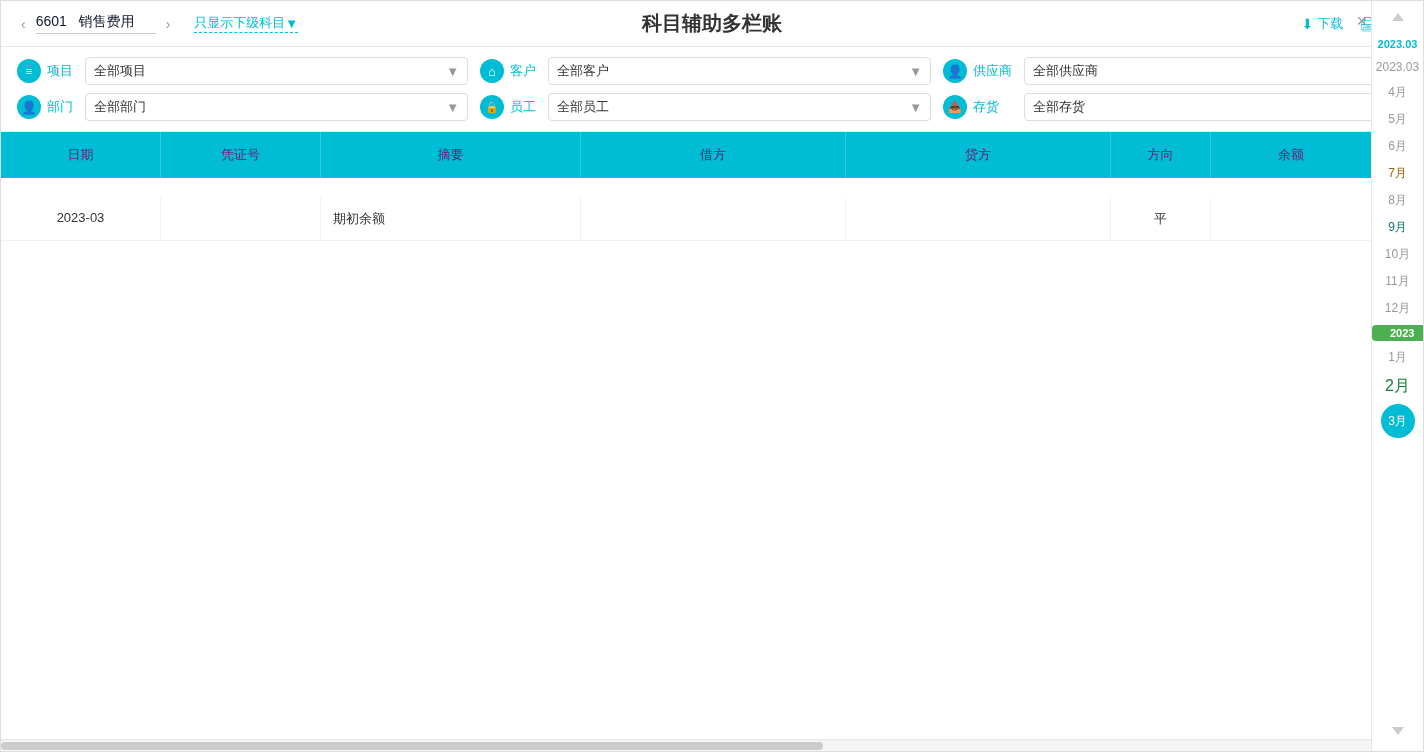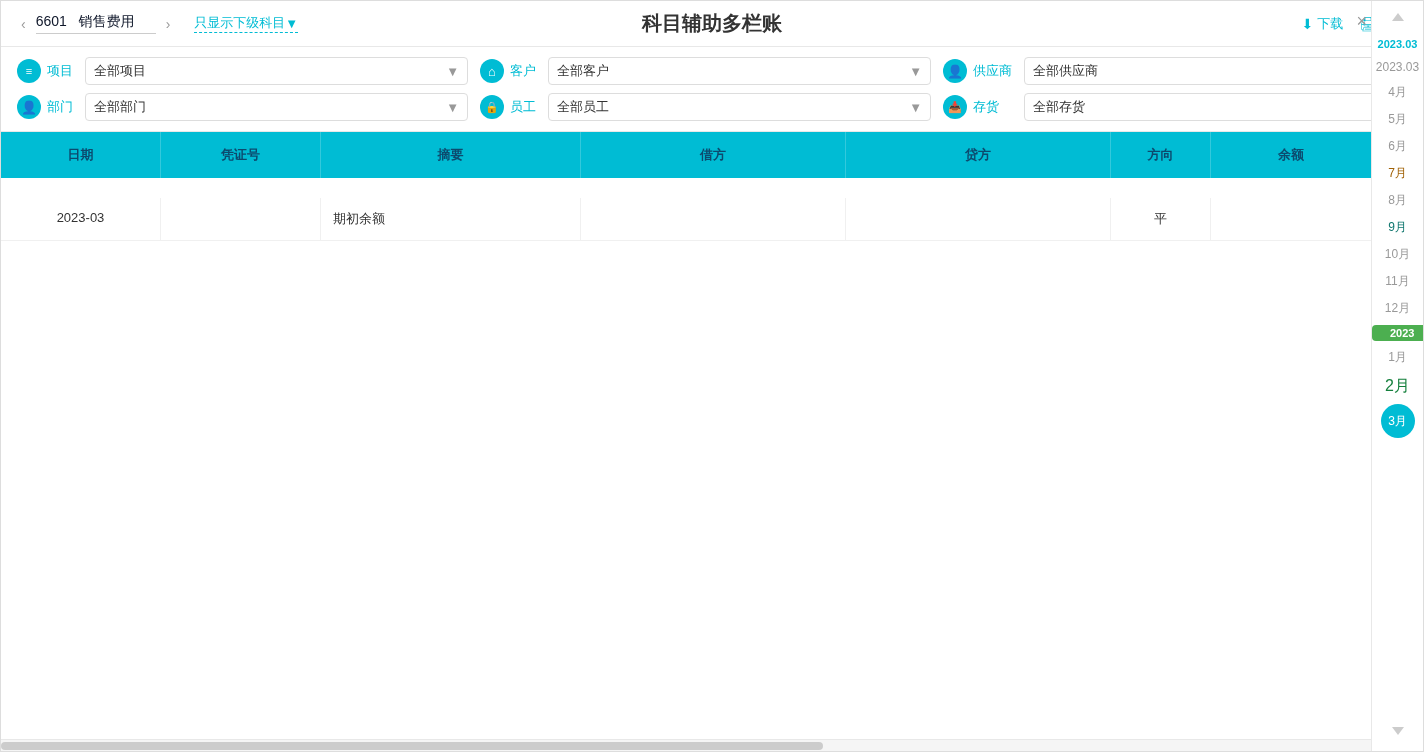--- a/index.html
+++ b/index.html
@@ -15,21 +15,21 @@
     .page-title { position: absolute; left: 50%; transform: translateX(-50%); font-size: 20px; font-weight: bold; color: #333; }
     .toolbar-right { margin-left: auto; display: flex; align-items: center; gap: 16px; }
     .toolbar-btn { display: flex; align-items: center; gap: 4px; cursor: pointer; color: #00bcd4; font-size: 13px; background: none; border: none; }
 
     
     .filter-section { padding: 10px 16px; display: grid; grid-template-columns: auto 1fr auto 1fr auto 1fr; gap: 8px 12px; align-items: center; border-bottom: 1px solid #e8e8e8; }
     .filter-label { display: flex; align-items: center; gap: 6px; color: #00bcd4; font-size: 13px; white-space: nowrap; }
     .filter-icon { width: 24px; height: 24px; border-radius: 50%; background: #00bcd4; display: flex; align-items: center; justify-content: center; color: white; font-size: 12px; }
     .filter-select { display: flex; align-items: center; border: 1px solid #ddd; border-radius: 4px; padding: 4px 8px; background: #fff; cursor: pointer; justify-content: space-between; color: #333; font-size: 13px; }
     .filter-select .arrow { color: #999; margin-left: 4px; }
-    .table-header { display: grid; grid-template-columns: 160px 160px 260px 1fr 1fr 100px 160px; background: #00bcd4; color: #0c4a6e; font-weight: bold; }
+    .table-header { display: grid; grid-template-columns: 160px 160px 260px 1fr 1fr 100px 160px; background: #00bcd4; color: #701a75; font-weight: normal; }
     .table-header-cell { padding: 14px 12px; text-align: center; border-right: 1px solid rgba(255,255,255,0.2); }
     .table-header-cell:last-child { border-right: none; }
     .table-row { display: grid; grid-template-columns: 160px 160px 260px 1fr 1fr 100px 160px; border-bottom: 1px solid #f0f0f0; margin-top: 20px; }
     .table-cell { padding: 12px 12px; text-align: center; border-right: 1px solid #f0f0f0; color: #333; }
     .table-cell:last-child { border-right: none; }
     .table-cell.left { text-align: left; }
 
     
     .side-panel { position: absolute; right: 0; top: 0; bottom: 0; width: 52px; background: #fff; border-left: 1px solid #e8e8e8; display: flex; flex-direction: column; align-items: center; padding: 4px 0; overflow-y: auto; }
     .side-arrow { color: #ccc; font-size: 16px; cursor: pointer; padding: 4px; }

